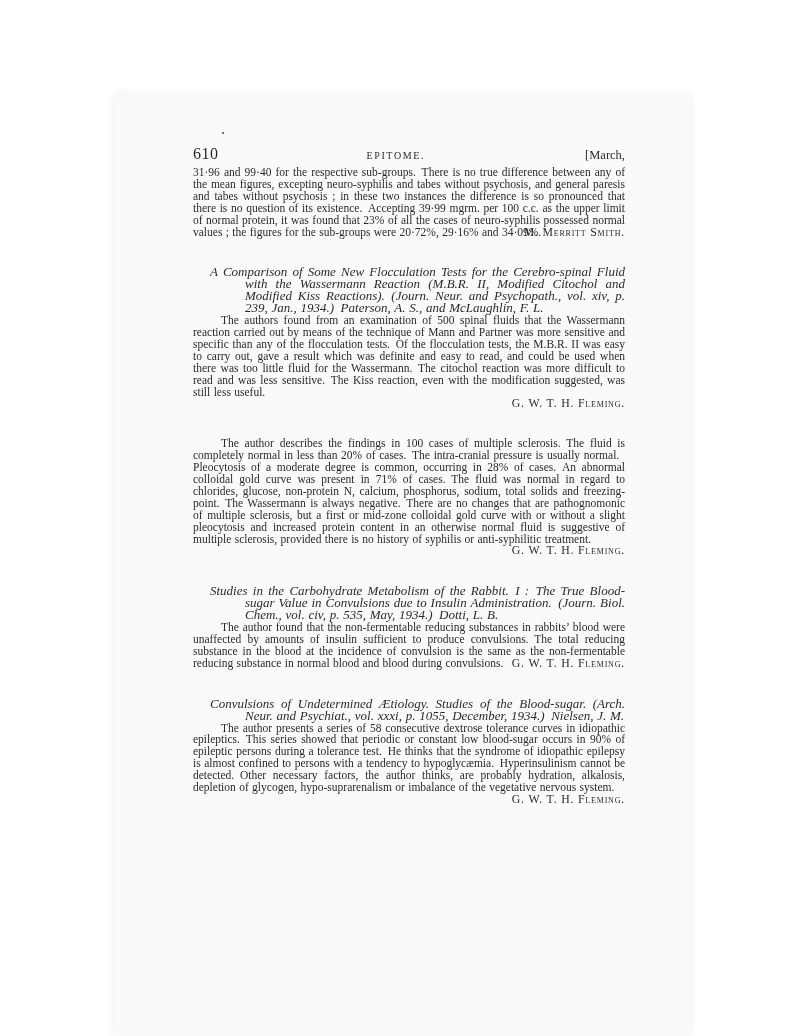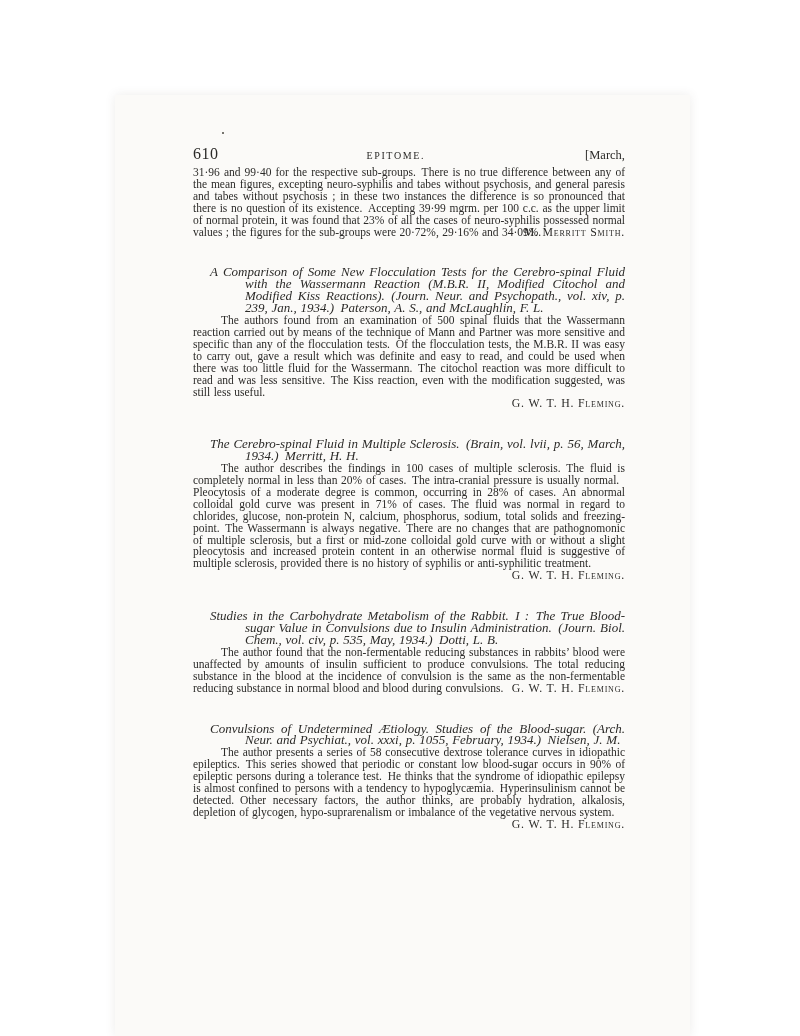--- a/index.html
+++ b/index.html
@@ -107,32 +107,31 @@
         <div class="sig pull-up">M. Merritt Smith.</div>
       </section>
 
       <section class="sect">
         <p class="title">A Comparison of Some New Flocculation Tests for the Cerebro-spinal Fluid with the Wassermann Reaction (M.B.R. II, Modified Citochol and Modified Kiss Reactions). (Journ. Neur. and Psychopath., vol. xiv, p. 239, Jan., 1934.) Paterson, A. S., and McLaughlin, F. L.</p>
         <p class="body-par">The authors found from an examination of 500 spinal fluids that the Wassermann reaction carried out by means of the technique of Mann and Partner was more sensitive and specific than any of the flocculation tests. Of the flocculation tests, the M.B.R. II was easy to carry out, gave a result which was definite and easy to read, and could be used when there was too little fluid for the Wassermann. The citochol reaction was more difficult to read and was less sensitive. The Kiss reaction, even with the modification suggested, was still less useful.</p>
         <div class="sig">G. W. T. H. Fleming.</div>
       </section>
 
       <section class="sect">
-        <p class="title">The Cerebro-spinal Fluid in Multiple Sclerosis. (Brain, vol. lvii, p. 56, March, 1934.) Merritt, H. H.</p>
         <p class="body-par">The author describes the findings in 100 cases of multiple sclerosis. The fluid is completely normal in less than 20% of cases. The intra-cranial pressure is usually normal. Pleocytosis of a moderate degree is common, occurring in 28% of cases. An abnormal colloidal gold curve was present in 71% of cases. The fluid was normal in regard to chlorides, glucose, non-protein N, calcium, phosphorus, sodium, total solids and freezing-point. The Wassermann is always negative. There are no changes that are pathognomonic of multiple sclerosis, but a first or mid-zone colloidal gold curve with or without a slight pleocytosis and increased protein content in an otherwise normal fluid is suggestive of multiple sclerosis, provided there is no history of syphilis or anti-syphilitic treatment.</p>
         <div class="sig">G. W. T. H. Fleming.</div>
       </section>
 
       <section class="sect">
         <p class="title">Studies in the Carbohydrate Metabolism of the Rabbit. I : The True Blood-sugar Value in Convulsions due to Insulin Administration. (Journ. Biol. Chem., vol. civ, p. 535, May, 1934.) Dotti, L. B.</p>
         <p class="body-par">The author found that the non-fermentable reducing substances in rabbits’ blood were unaffected by amounts of insulin sufficient to produce convulsions. The total reducing substance in the blood at the incidence of convulsion is the same as the non-fermentable reducing substance in normal blood and blood during convulsions.</p>
         <div class="sig pull-up">G. W. T. H. Fleming.</div>
       </section>
 
       <section class="sect">
-        <p class="title">Convulsions of Undetermined Ætiology. Studies of the Blood-sugar. (Arch. Neur. and Psychiat., vol. xxxi, p. 1055, February, 1934.) Nielsen, J. M.</p>
+        <p class="title">Convulsions of Undetermined Ætiology. Studies of the Blood-sugar. (Arch. Neur. and Psychiat., vol. xxxi, p. 1055, December, 1934.) Nielsen, J. M.</p>
         <p class="body-par">The author presents a series of 58 consecutive dextrose tolerance curves in idiopathic epileptics. This series showed that periodic or constant low blood-sugar occurs in 90% of epileptic persons during a tolerance test. He thinks that the syndrome of idiopathic epilepsy is almost confined to persons with a tendency to hypoglycæmia. Hyperinsulinism cannot be detected. Other necessary factors, the author thinks, are probably hydration, alkalosis, depletion of glycogen, hypo-suprarenalism or imbalance of the vegetative nervous system.</p>
         <div class="sig">G. W. T. H. Fleming.</div>
       </section>
 
     </div>
   </div>
 </div>
 
 </body></html>

